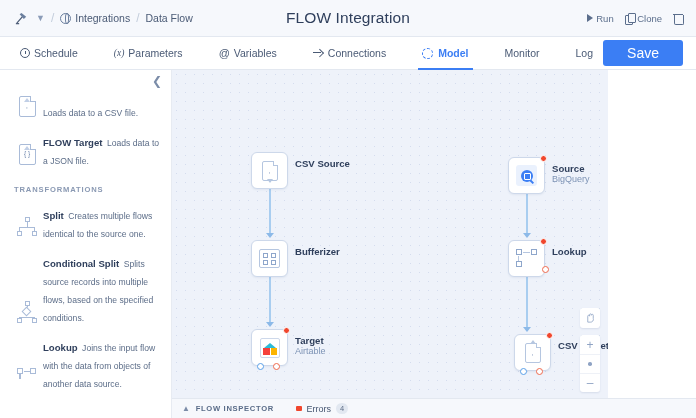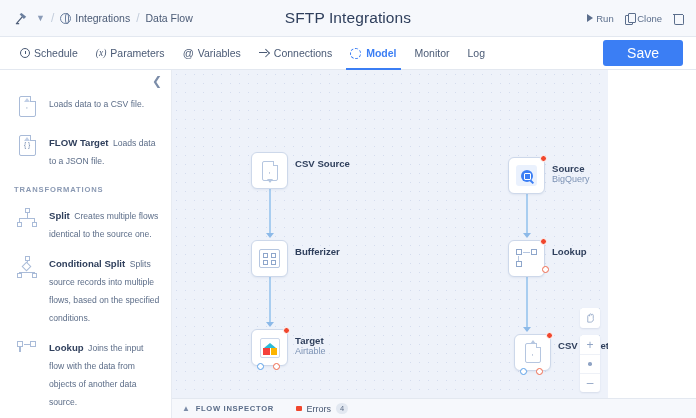--- a/index.html
+++ b/index.html
@@ -45,21 +45,21 @@
   .trash-ic:before { content:""; position:absolute; left:1px; top:2.5px; width:8px; height:8.5px;
       border:1.2px solid #5b6e8c; border-top:none; border-radius:0 0 2px 2px; }
   .trash-ic:after { content:""; position:absolute; left:0; top:1.5px; width:10px; height:1.2px; background:#5b6e8c; }
 
   
   .tabbar {
     position: absolute; top: 37px; left: 0; width: 696px; height: 33px;
     background: #ffffff; border-bottom: 1px solid #e3e8f0;
     display: flex; align-items: center;
   }
-  .tabs { display: flex; align-items: center; gap: 18px; padding-left: 20px; height: 100%; }
+  .tabs { display: flex; align-items: center; gap: 36px; padding-left: 20px; height: 100%; }
   .tab {
     display: inline-flex; align-items: center; gap: 4px;
     font-size: 10.5px; color: #4a5a75; height: 100%;
     position: relative; cursor: pointer; white-space: nowrap;
   }
   .tab.active { color: #3b7ef4; font-weight: bold; }
   .tab.active:after {
     content: ""; position: absolute; bottom: -1px; left: -4px; right: -4px;
     height: 2px; background: #3b7ef4;
   }
@@ -85,21 +85,21 @@
   .sidebar {
     position: absolute; top: 70px; left: 0; width: 172px; height: 348px;
     background: #ffffff; border-right: 1px solid #e7ebf2;
     overflow: hidden;
   }
   .collapse-btn {
     position: absolute; right: 9px; top: 5px; color: #7b8ca8; font-size: 12px;
     cursor: pointer; line-height: 1;
   }
   .sb-list { padding-top: 17px; }
-  .sb-item { display: flex; gap: 9px; padding: 5px 10px 6px 14px; cursor: pointer; align-items: flex-start; }
+  .sb-item { display: flex; gap: 3px; padding: 5px 10px 6px 14px; cursor: pointer; align-items: flex-end; }
   .sb-icon { width: 26px; min-width: 26px; height: 28px; display: flex; align-items: center; justify-content: center; }
   .sb-text { padding-top: 1px; }
   .sb-title { font-size: 9.6px; font-weight: bold; color: #2f3f5c; line-height: 12px; }
   .sb-desc { font-size: 8.6px; color: #5c6d88; line-height: 10.6px; }
   .sb-section {
     font-size: 7.6px; color: #8a99b3; letter-spacing: 0.85px;
     padding: 11px 0 5px 14px; font-weight: bold;
   }
 
   
@@ -229,21 +229,21 @@
       <span class="bc-item">
         <span class="bc-globe"></span>
         <span>Integrations</span>
       </span>
       <span class="bc-sep">/</span>
       <span class="bc-item">
         <span>Data Flow</span>
       </span>
     </div>
 
-    <div class="page-title">SFTP Integrations</div>
+    <div class="page-title">FLOW Integration</div>
 
     <div class="top-actions">
       <span class="ta-btn">
         <span class="tri"></span>
         <span>Run</span>
       </span>
       <span class="ta-btn">
         <span class="copy-ic"></span>
         <span>Clone</span>
       </span>

